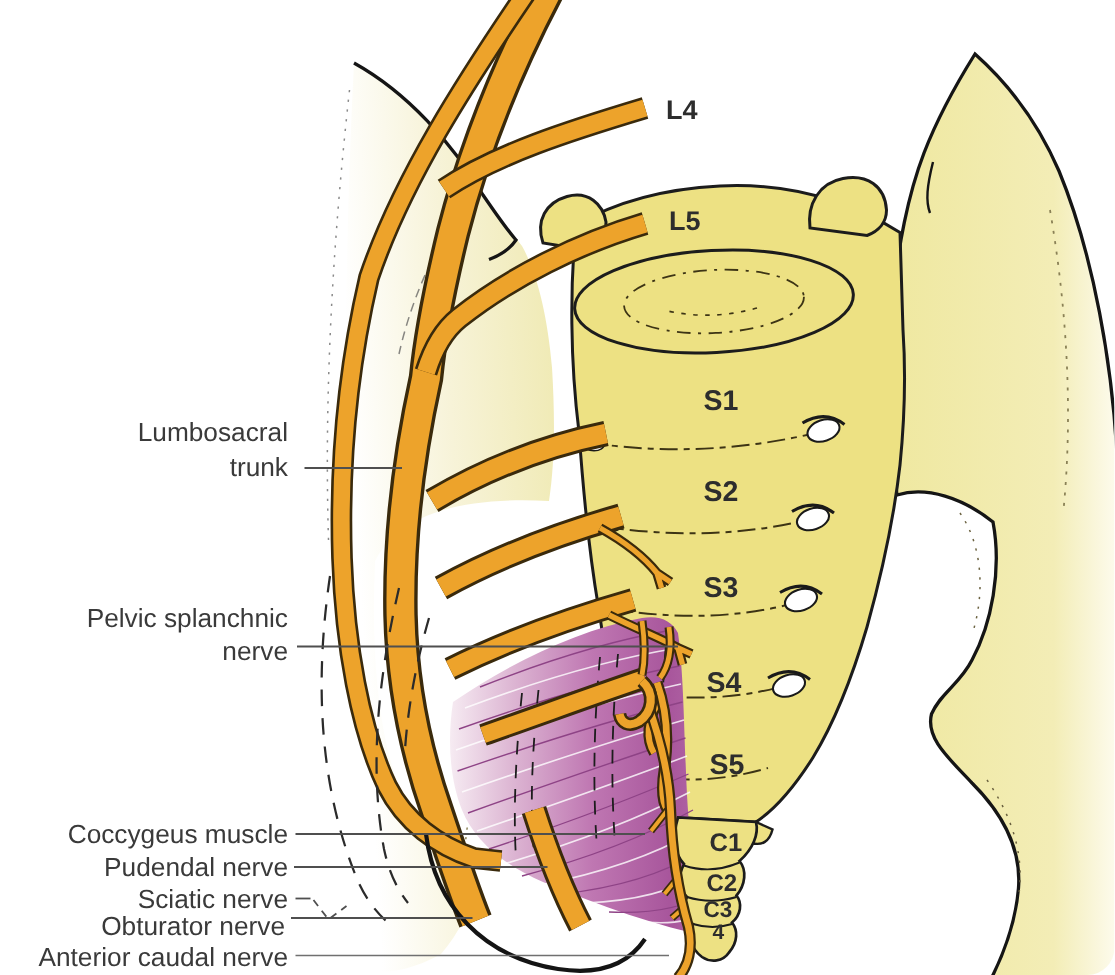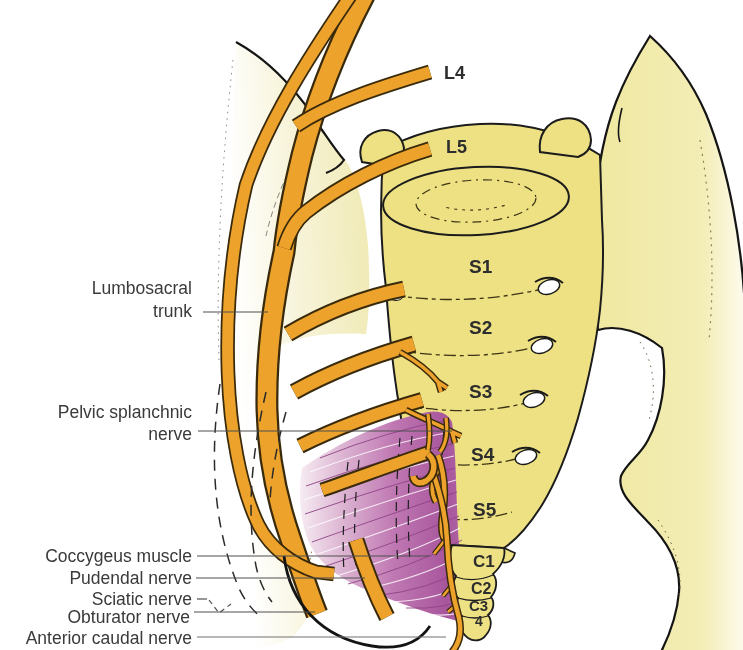--- a/index.html
+++ b/index.html
@@ -1,17 +1,17 @@
 <!DOCTYPE html>
 <html><head>
 <meta charset="utf-8">
 <style>
   html,body{margin:0;padding:0;background:#ffffff;}
   .figure{position:relative;width:743px;height:650px;background:#ffffff;overflow:hidden;
-          font-family:"Liberation Sans","DejaVu Sans",sans-serif;}
+          font-family:"Liberation Sans","DejaVu Sans",sans-serif;border-radius:18px;}
   svg{display:block;}
   text{font-family:"Liberation Sans","DejaVu Sans",sans-serif;}
   .lbl{font-size:17.5px;fill:#3a3a3a;}
   .vlab{font-size:19px;font-weight:700;fill:#2d2d2d;}
   .vlab-s{font-weight:700;fill:#2d2d2d;}
 </style>
 </head>
 <body>
 
 <div class="figure">

